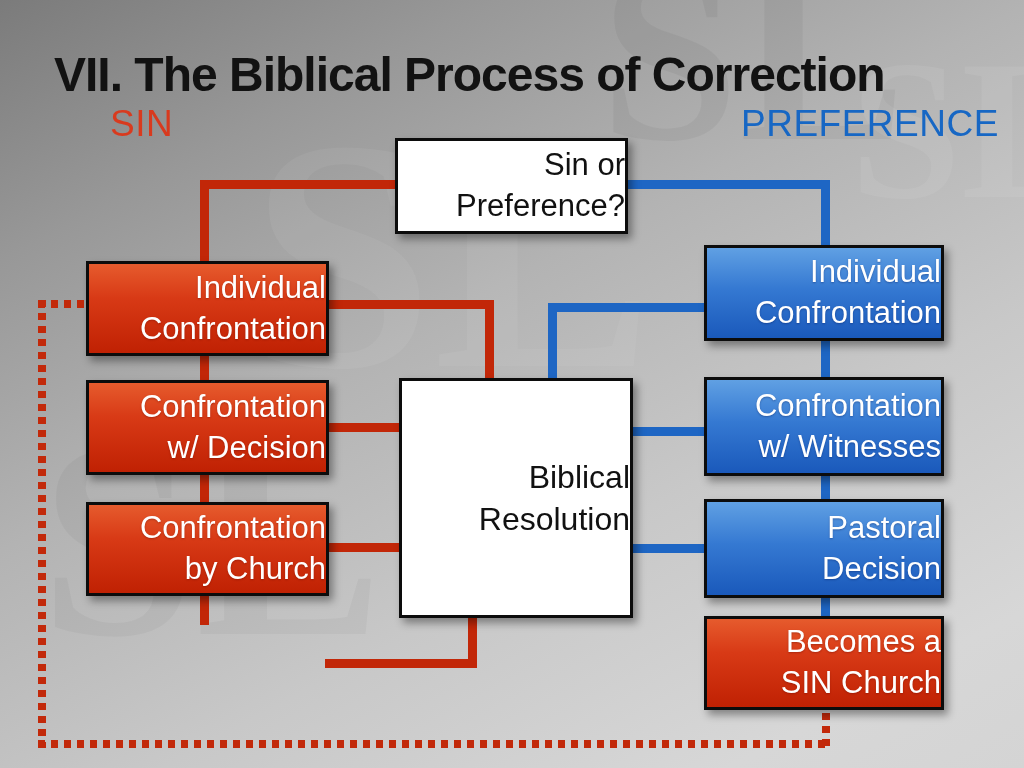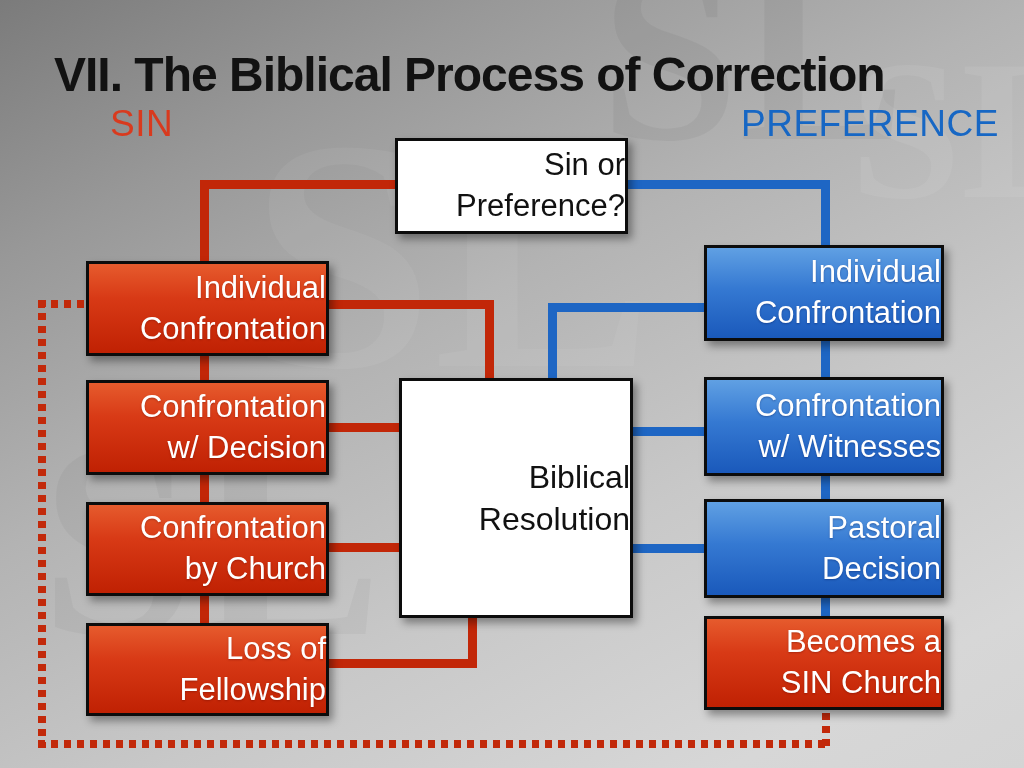--- a/index.html
+++ b/index.html
@@ -122,24 +122,20 @@
     <div class="bl">Confrontation</div>
   </div>
   <div class="node red" style="left:86px;top:380px;width:243px;height:95px;">
     <div class="bl">Confrontation</div>
     <div class="bl">w/ Decision</div>
   </div>
   <div class="node red" style="left:86px;top:502px;width:243px;height:94px;">
     <div class="bl">Confrontation</div>
     <div class="bl">by Church</div>
   </div>
-  <div class="node red" style="left:86px;top:623px;width:243px;height:93px;">
-    <div class="bl">Loss of</div>
-    <div class="bl">Fellowship</div>
-  </div>
 
   <div class="node blue" style="left:704px;top:245px;width:240px;height:96px;">
     <div class="bl">Individual</div>
     <div class="bl">Confrontation</div>
   </div>
   <div class="node blue" style="left:704px;top:377px;width:240px;height:99px;">
     <div class="bl">Confrontation</div>
     <div class="bl">w/ Witnesses</div>
   </div>
   <div class="node blue" style="left:704px;top:499px;width:240px;height:99px;">

